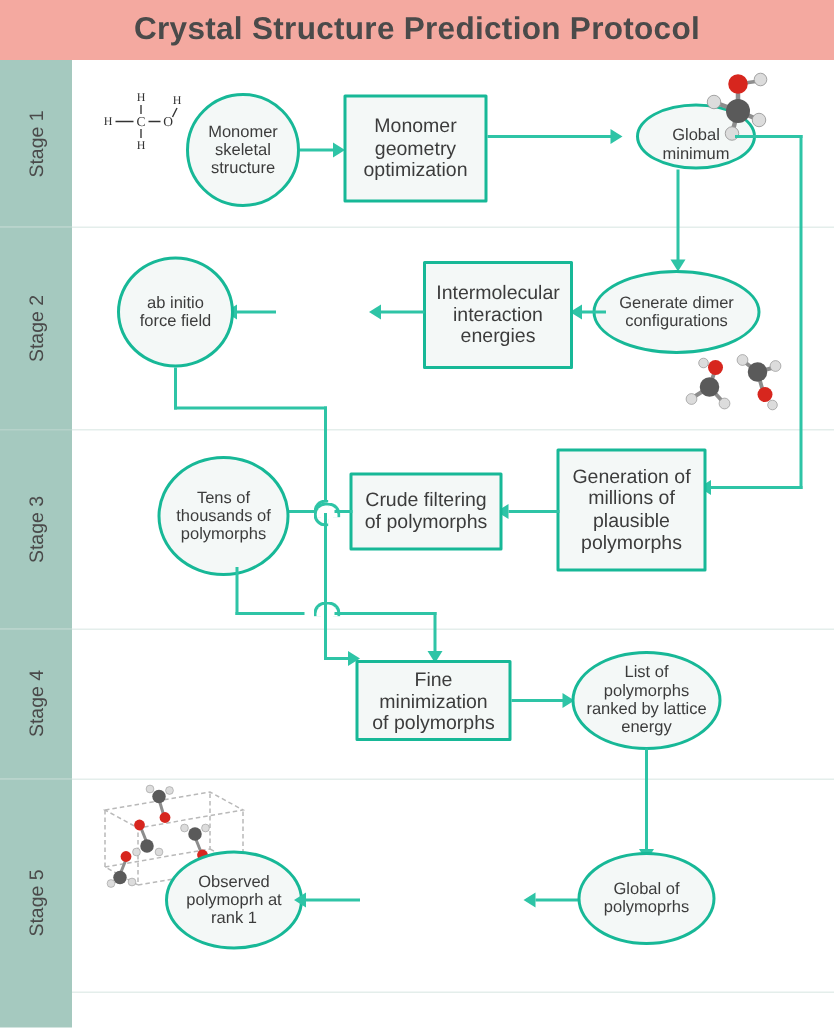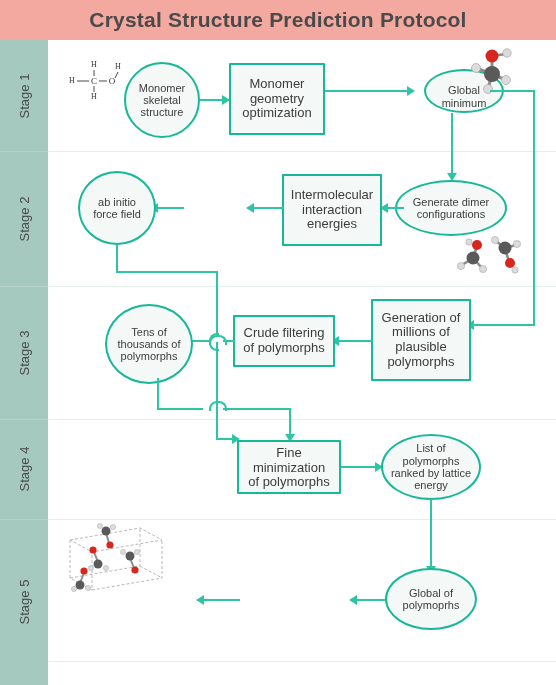--- a/index.html
+++ b/index.html
@@ -307,20 +307,25 @@
     </g>
     <g>
       <line x1="68" y1="40" x2="72" y2="50" stroke="#8d8d8d" stroke-width="2"></line>
       <circle cx="68" cy="38" r="4.5" fill="#5a5a5a"></circle>
       <circle cx="73" cy="52" r="3.6" fill="#d7261e"></circle>
       <circle cx="61" cy="34" r="2.6" fill="#dcdcdc" stroke="#9a9a9a" stroke-width="0.4"></circle>
       <circle cx="75" cy="34" r="2.6" fill="#dcdcdc" stroke="#9a9a9a" stroke-width="0.4"></circle>
     </g>
   </svg>
 
+  <div class="node ellipse" style="left:110px;top:567px;width:92px;height:66px;">
+    <span class="txt">Observed
+polymoprh at
+rank 1</span>
+  </div>
 
   <div class="ln lnh" style="left:203px;top:599px;width:37px;"></div>
   <div class="arrow arr-l" style="left:196px;top:595px;"></div>
 
 
   <div class="ln lnh" style="left:357px;top:599px;width:32px;"></div>
   <div class="arrow arr-l" style="left:349px;top:595px;"></div>
 
   <div class="node ellipse" style="left:385px;top:568px;width:92px;height:62px;">
     <span class="txt">Global of

